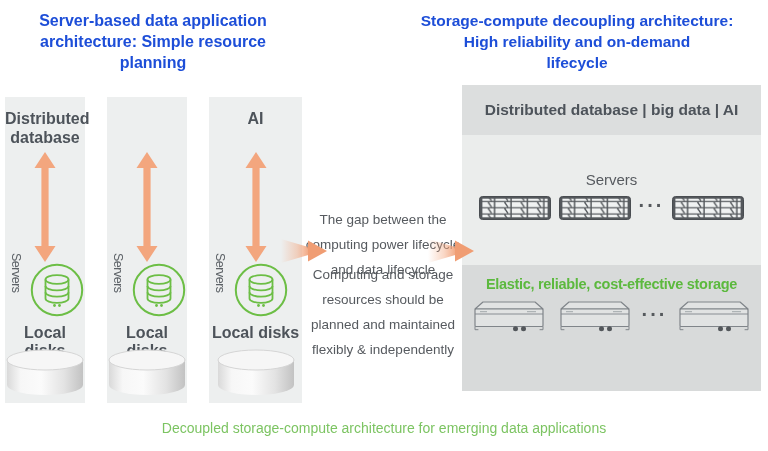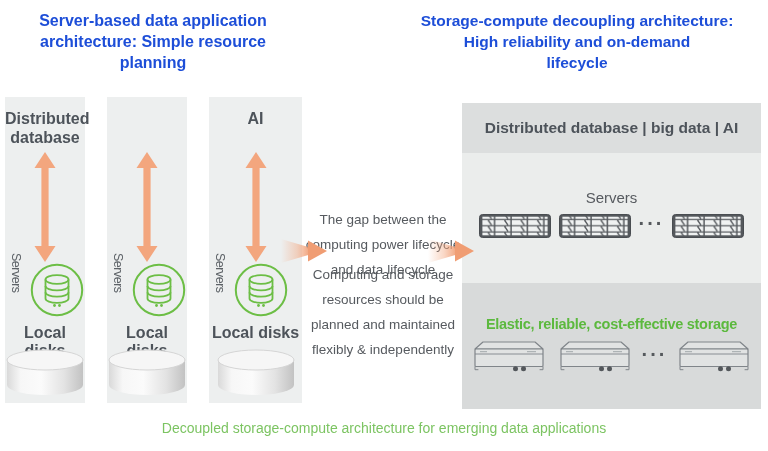--- a/index.html
+++ b/index.html
@@ -30,28 +30,28 @@
   
   .mid-text{position:absolute;left:298px;width:170px;text-align:center;
             font-size:13.5px;line-height:25px;color:#565a5f;}
   .mid-text-top{top:170px;margin-top:37px;}
   .mid-text-bottom{top:262px;}
   .comet{position:absolute;z-index:5;}
   .comet-left{left:281px;top:236px;}
   .comet-right{left:428px;top:236px;}
 
   
-  .right-box{position:absolute;left:462px;top:103px;width:299px;height:273px;border-radius:16px;}
+  .right-box{position:absolute;left:462px;top:85px;width:299px;height:273px;border-radius:16px;}
   .rb-header{height:50px;background:#dcdede;display:flex;align-items:center;justify-content:center;
              font-weight:700;font-size:15.5px;color:#4d535a;white-space:nowrap;}
   .rb-servers{height:130px;background:#ebedec;text-align:center;}
   .rb-servers-label{padding-top:36px;font-size:15px;color:#565a5f;}
   .rb-icons{margin-top:7px;display:flex;align-items:center;justify-content:center;gap:8px;}
   .rb-storage{height:126px;background:#d8dada;text-align:center;}
-  .rb-storage-label{padding-top:33px;font-weight:700;font-size:14.5px;letter-spacing:-0.3px;
+  .rb-storage-label{padding-top:11px;font-weight:700;font-size:14.5px;letter-spacing:-0.3px;
                     color:#5cb93e;white-space:nowrap;}
   .dots{font-weight:700;font-size:20px;letter-spacing:2px;line-height:1;
         color:#55595d;padding-bottom:6px;}
 
   
   .caption{position:absolute;top:420px;left:0;width:768px;text-align:center;
            font-size:14px;color:#7cc462;}
 </style>
 </head>
 <body>

